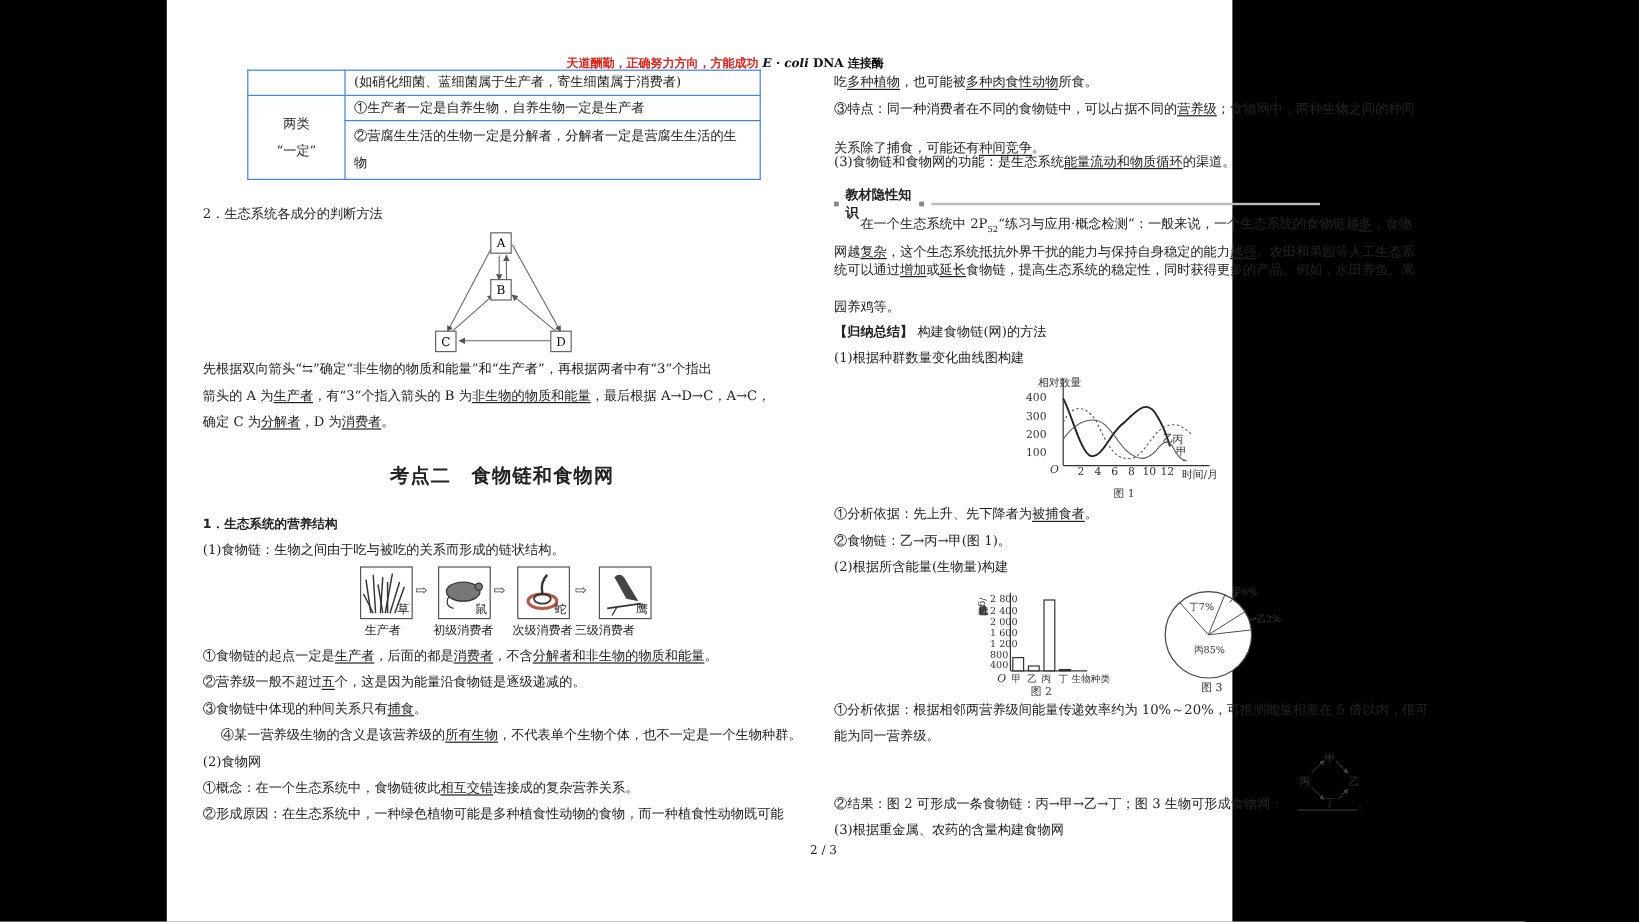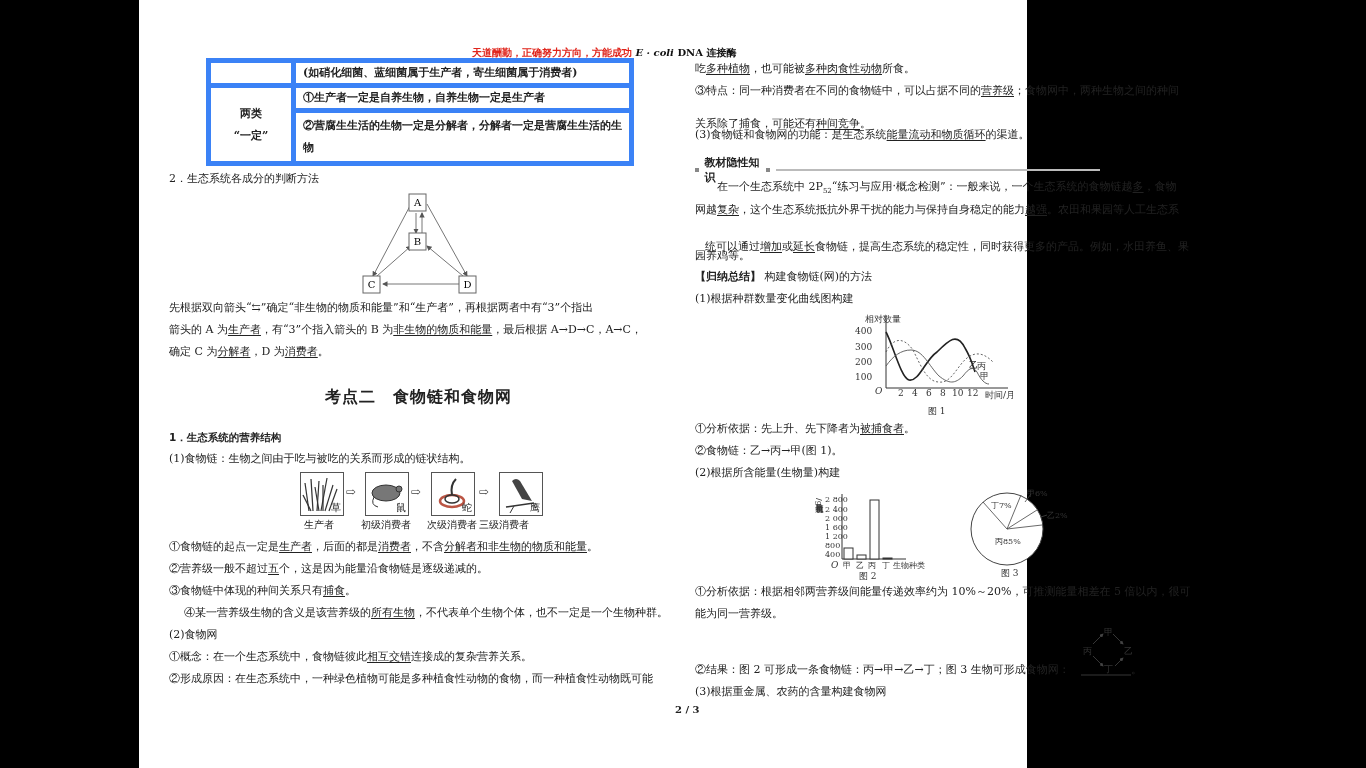--- a/index.html
+++ b/index.html
@@ -7,30 +7,30 @@
          font-family:"DejaVu Serif","Liberation Serif",serif; color:#222; }
   .page { position:absolute; left:139px; top:0; width:888px; height:768px; background:#fff; }
   .abs { position:absolute; }
   .t { font-size:11px; line-height:14px; white-space:nowrap; color:#222; }
   .u { text-decoration:underline; text-underline-offset:2px; }
   .header { position:absolute; left:333px; top:46px; font-size:10px; font-weight:bold; white-space:nowrap; }
   .header .red { color:#e0241b; }
   .header .blk { color:#111; }
   .header i { font-style:italic; }
   table.kt { position:absolute; left:67px; top:58px; width:428px; border-collapse:collapse; font-size:11px; }
-  table.kt td { border:5px solid #3b82f6; padding:2px 7px; line-height:16px; vertical-align:middle; color:#222;font-weight:bold; }
+  table.kt td { border:1px solid #3b82f6; padding:2px 7px; line-height:16px; vertical-align:middle; color:#222; }
   table.kt td.lab { width:66px; text-align:center; line-height:22px; }
   .bold { font-weight:bold; font-family:"DejaVu Sans","Liberation Sans",sans-serif; }
   .h2 { position:absolute; left:186px; top:387px; font-size:16px; font-weight:bold; letter-spacing:1px;
         font-family:"DejaVu Sans","Liberation Sans",sans-serif; white-space:pre; }
   .sechead { position:absolute; left:554px; top:155px; font-size:11px; font-weight:bold; display:flex; align-items:center;
              font-family:"DejaVu Sans","Liberation Sans",sans-serif; }
   .sechead .sq { width:4px; height:4px; background:#888; display:inline-block; margin:0 6px 0 2px; }
   .sechead .line { width:370px; height:2px; background:#bbb; margin-left:6px; }
-  .pagenum { position:absolute; left:536px; top:704px; font-size:10px; font-weight:bold; }
+  .pagenum { position:absolute; left:536px; top:704px; font-size:10px; font-weight:normal; }
   .chainbox { position:absolute; width:42px; height:42px; border:1px solid #555; background:#fff; }
   .chainbox .nm { position:absolute; right:2px; bottom:0; font-size:10px; }
   .chainarrow { position:absolute; font-size:12px; color:#444; }
   .chainlab { position:absolute; font-size:10px; white-space:nowrap; }
   svg text { font-family:"DejaVu Serif","Liberation Serif",serif; }
 </style>
 </head>
 <body>
 
 <div class="page">
@@ -203,21 +203,21 @@
     <span class="sq" style="margin:0 0 0 4px;"></span>
     <span class="line"></span>
   </div>
 
   <div class="abs t" style="left:578px; top:180px;">
     <span>在一个生态系统中 2P</span><sub style="font-size:7px;">52</sub><span>“练习与应用·概念检测”：一般来说，一个生态系统的食物链越</span><span class="u">多</span><span>，食物</span>
   </div>
   <div class="abs t" style="left:556px; top:203px;">
     <span>网越</span><span class="u">复杂</span><span>，这个生态系统抵抗外界干扰的能力与保持自身稳定的能力</span><span class="u">越强</span><span>。农田和果园等人工生态系</span>
   </div>
-  <div class="abs t" style="left:556px; top:240px;margin-left:10px;">
+  <div class="abs t" style="left:556px; top:218px;">
     <span>统可以通过</span><span class="u">增加</span><span>或</span><span class="u">延长</span><span>食物链，提高生态系统的稳定性，同时获得更多的产品。例如，水田养鱼、果</span>
   </div>
   <div class="abs t" style="left:556px; top:249px;">园养鸡等。</div>
 
   <div class="abs t" style="left:556px; top:270px;">
     <span class="bold">【归纳总结】</span><span> 构建食物链(网)的方法</span>
   </div>
   <div class="abs t" style="left:556px; top:292px;">(1)根据种群数量变化曲线图构建</div>
 
   <svg class="abs" style="left:714px; top:310px;" width="180" height="110">

